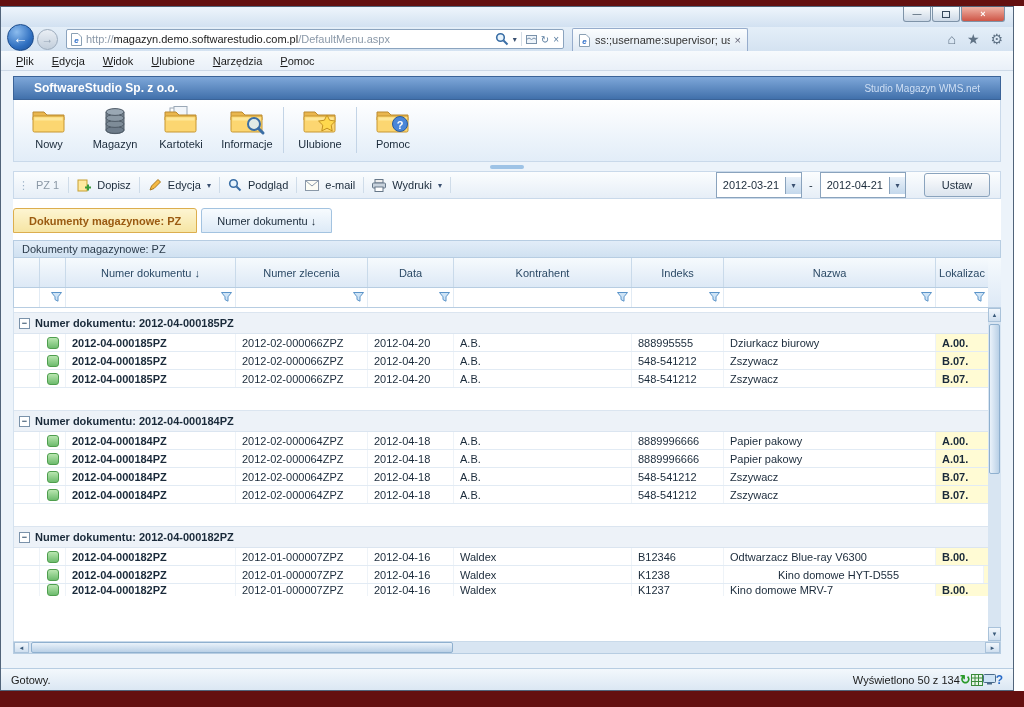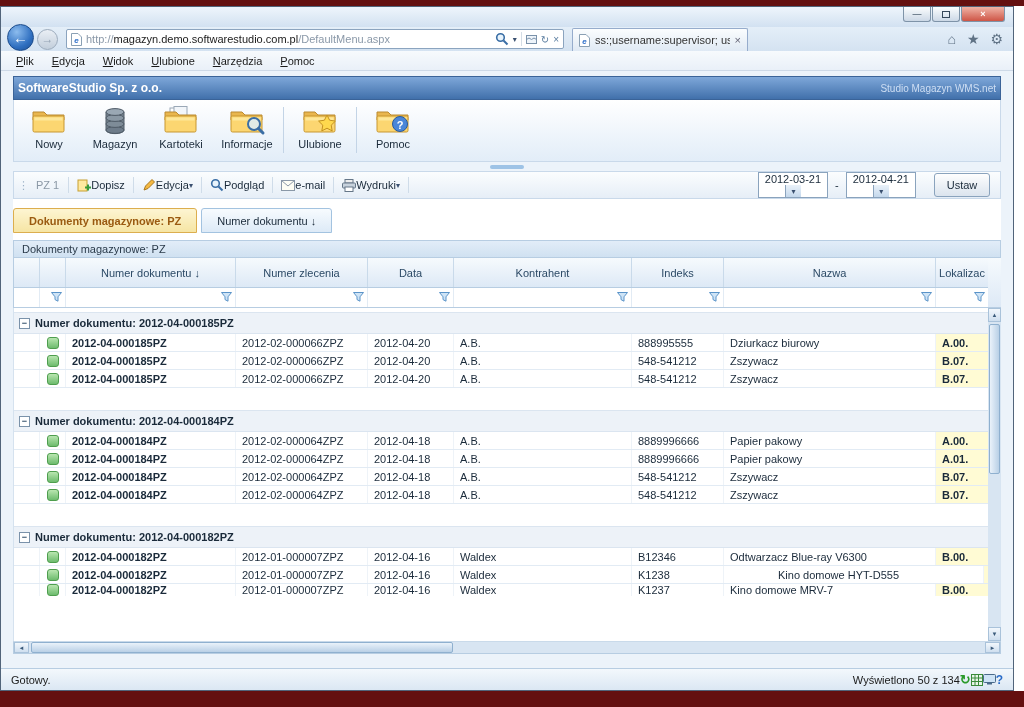--- a/index.html
+++ b/index.html
@@ -43,49 +43,49 @@
   
   .menubar { height:20px; background:linear-gradient(#f7fafd,#e9f0f8); border-bottom:1px solid #cdd9e7;
              display:flex; align-items:center; padding-left:6px; color:#1a1a1a; flex:none; }
   .menu-item { display:inline-block; padding:2px 9px; }
   .menu-item::first-letter { text-decoration:underline; }
 
   
   .page { flex:1; background:#ecf3fa; overflow:hidden; position:relative; }
 
   .app-header { margin:5px 12px 0; height:24px; background:linear-gradient(#7ea7d9,#4170ab);
-                border:1px solid #3a6398; display:flex; align-items:center; padding:0 4px; }
+                border:1px solid #3a6398; display:flex; align-items:center; padding:0 20px; }
   .company { color:#fff; font-weight:bold; font-size:12px; flex:1; }
   .product { color:#cfdff4; font-size:10px; }
 
   .main-toolbar { margin:0 12px; height:62px; background:linear-gradient(#ffffff,#e2edf8);
                   border:1px solid #c9d9ea; border-top:none; display:flex; align-items:flex-start; padding:5px 2px 0; }
   .tb-item { width:66px; display:flex; flex-direction:column; align-items:center; gap:1px; color:#1a2a3a; }
   .tb-icon svg { display:block; }
   .tb-sep { width:1px; height:46px; background:#c3d4e6; margin:2px 3px 0; }
 
   .splitter { margin:0 12px; height:9px; position:relative; }
   .splitter::after { content:""; position:absolute; left:50%; top:3px; width:34px; height:4px; margin-left:-17px;
                      background:#9ec3e6; border-radius:2px; }
 
   .action-toolbar { margin:0 12px; height:28px; background:linear-gradient(#fbfdfe,#e6eef7);
                     border:1px solid #c9d9ea; display:flex; align-items:center; padding:0 4px; gap:2px; }
   .grip { color:#9ab0c6; font-size:11px; }
   .ctx { color:#8b98a6; margin:0 5px; }
   .act-sep { width:1px; height:16px; background:#cfdce9; margin:0 2px; }
-  .act-btn { display:flex; align-items:center; gap:0; padding:2px 6px; border-radius:2px; color:#1a2a3a; }
+  .act-btn { display:flex; align-items:center; gap:6px; padding:2px 6px; border-radius:2px; color:#1a2a3a; }
   .act-btn svg { display:block; }
   .caret { font-size:8px; color:#3a5070; }
   .at-spacer { flex:1; }
-  .date-box { display:flex; align-items:center; border:1px solid #8aa3bd; background:#fff; height:26px;flex-direction:column; }
+  .date-box { display:flex; align-items:center; border:1px solid #8aa3bd; background:#fff; height:26px; }
   .date-val { padding:0 6px; }
   .date-drop { width:16px; height:17px; background:linear-gradient(#eaf2fa,#c4d8ec); border-left:1px solid #8aa3bd;
                display:flex; align-items:center; justify-content:center; }
   .range-dash { margin:0 5px; }
-  .ustaw { margin:0 6px 0 16px; width:56px; height:24px; background:linear-gradient(#fefefe,#dbe4ee);
+  .ustaw { margin:0 6px 0 16px; width:66px; height:24px; background:linear-gradient(#fefefe,#dbe4ee);
            border:1px solid #8aa3bd; border-radius:3px; display:flex; align-items:center; justify-content:center; }
 
   .tabs-row { margin:0 12px; height:41px; background:#fff; display:flex; align-items:flex-start; padding-top:9px; gap:4px; }
   .pg-tab { height:25px; display:flex; align-items:center; padding:0 15px; border-radius:3px 3px 0 0; }
   .pg-tab.active { background:linear-gradient(#fdf5d2,#f6e5a4); border:1px solid #dcae4e; color:#9a5a10; font-weight:bold; }
   .pg-tab.inactive { background:linear-gradient(#f7fbfe,#ddeaf7); border:1px solid #a3c3e0; color:#1a2a3a; }
 
   
   .grid { margin:0 12px; position:relative; background:#fff; width:988px; }
   .grid-caption { height:18px; background:linear-gradient(#e2edf8,#d0e1f1); border:1px solid #b7cde2;

